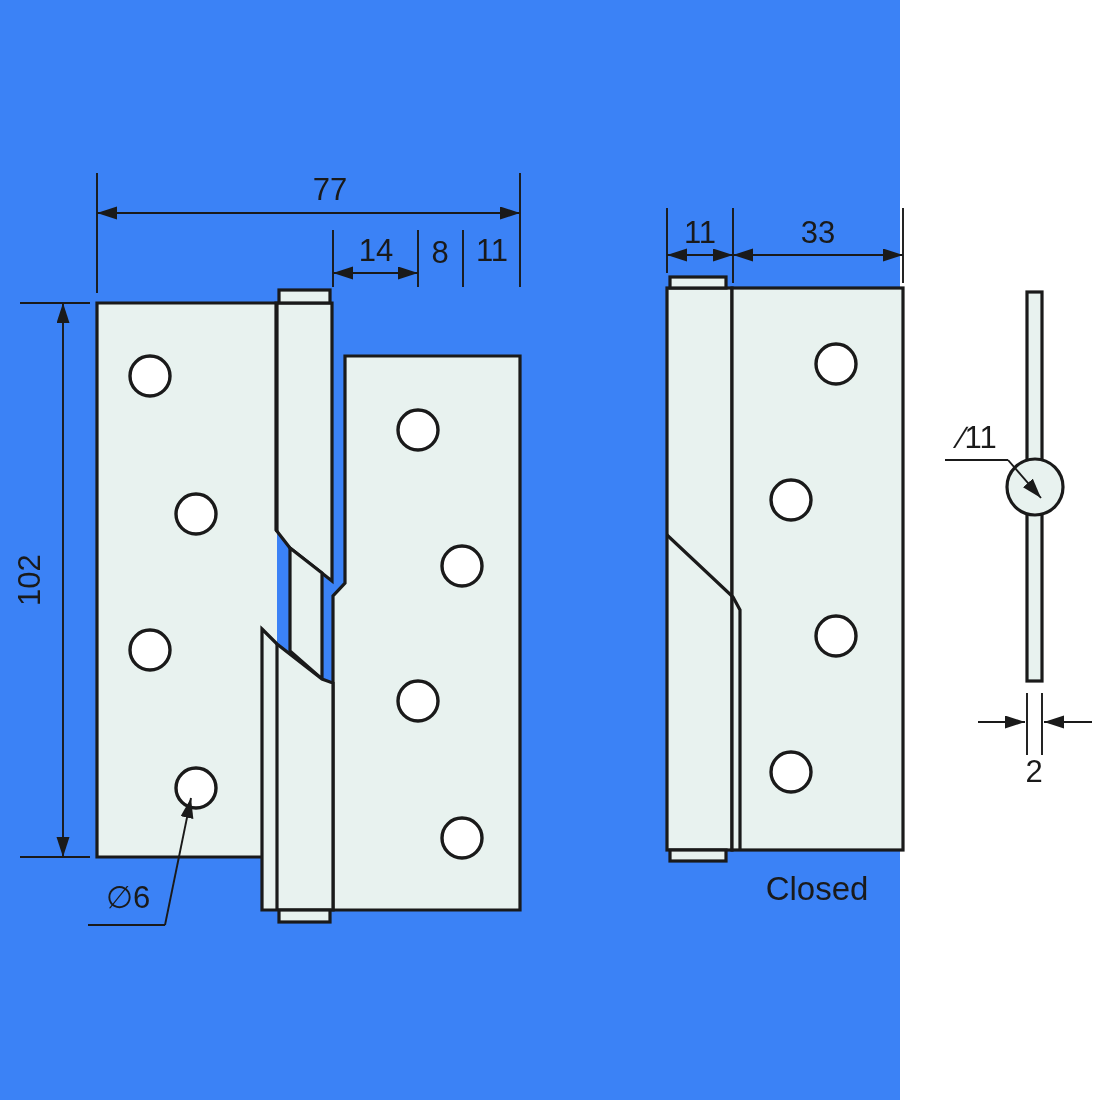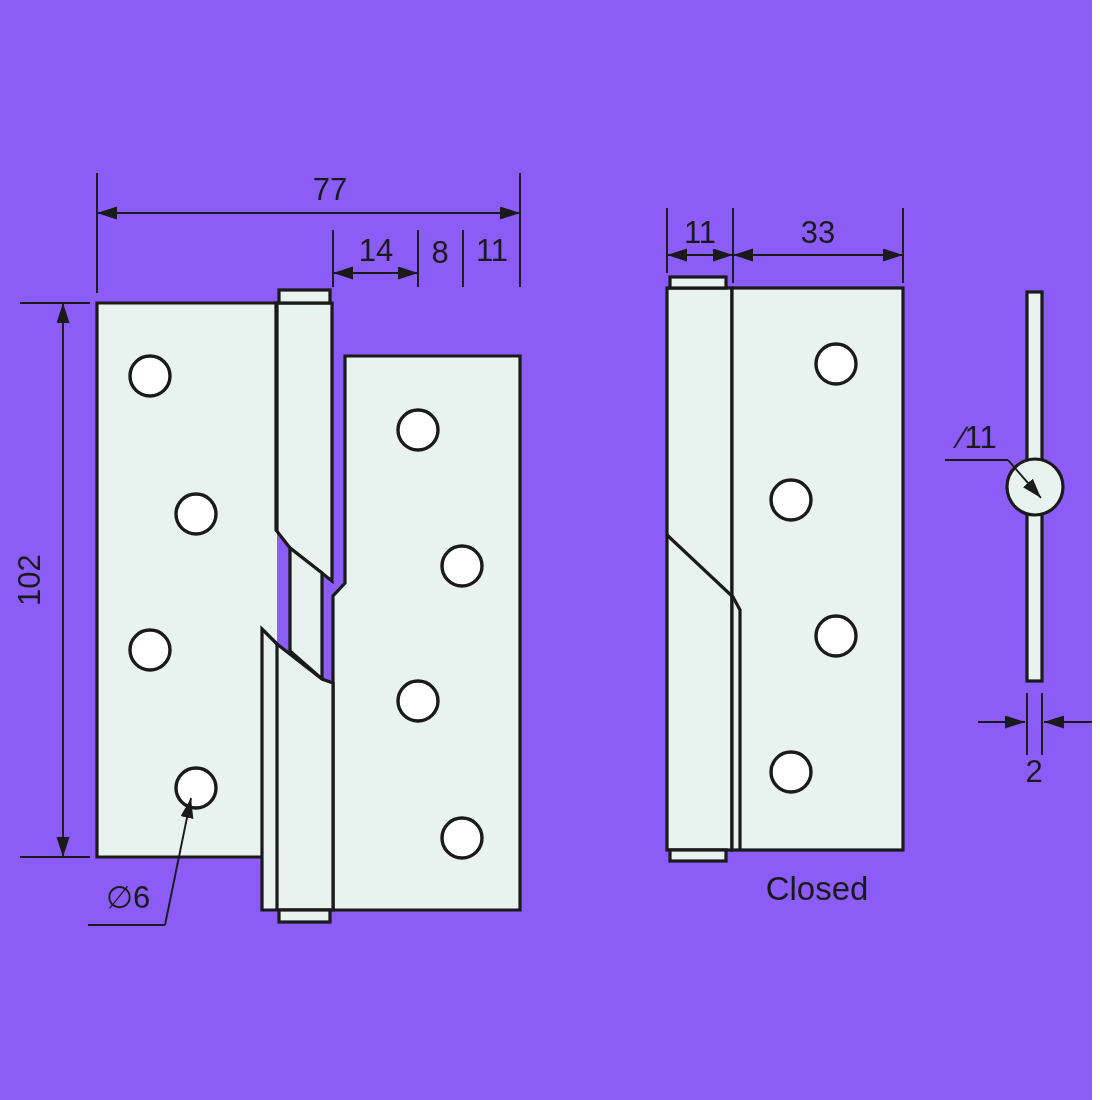--- a/index.html
+++ b/index.html
@@ -1,16 +1,16 @@
 <!DOCTYPE html>
 <html><head>
 <meta charset="utf-8">
 <style>
   html,body{margin:0;padding:0;background:#ffffff;}
-  .stage{width:1092px;height:1100px;position:relative;background:#8b5cf6;font-family:"Liberation Sans",sans-serif;}
+  .stage{width:900px;height:1100px;position:relative;background:#3b82f6;font-family:"Liberation Sans",sans-serif;}
   svg{display:block;}
   .plate{stroke:#1a1a1a;stroke-width:3.2;stroke-linejoin:miter;}
   .hole{fill:#ffffff;stroke:#1a1a1a;stroke-width:3.4;}
   .edge{fill:none;stroke:#1a1a1a;stroke-width:3.2;stroke-linejoin:miter;stroke-linecap:butt;}
   .dim{fill:none;stroke:#1a1a1a;stroke-width:1.9;}
   .dimtxt{fill:#1a1a1a;font-size:31px;font-family:"Liberation Sans",sans-serif;}
   .lbltxt{fill:#1a1a1a;font-size:33px;font-family:"Liberation Sans",sans-serif;}
 </style>
 </head>
 <body>

